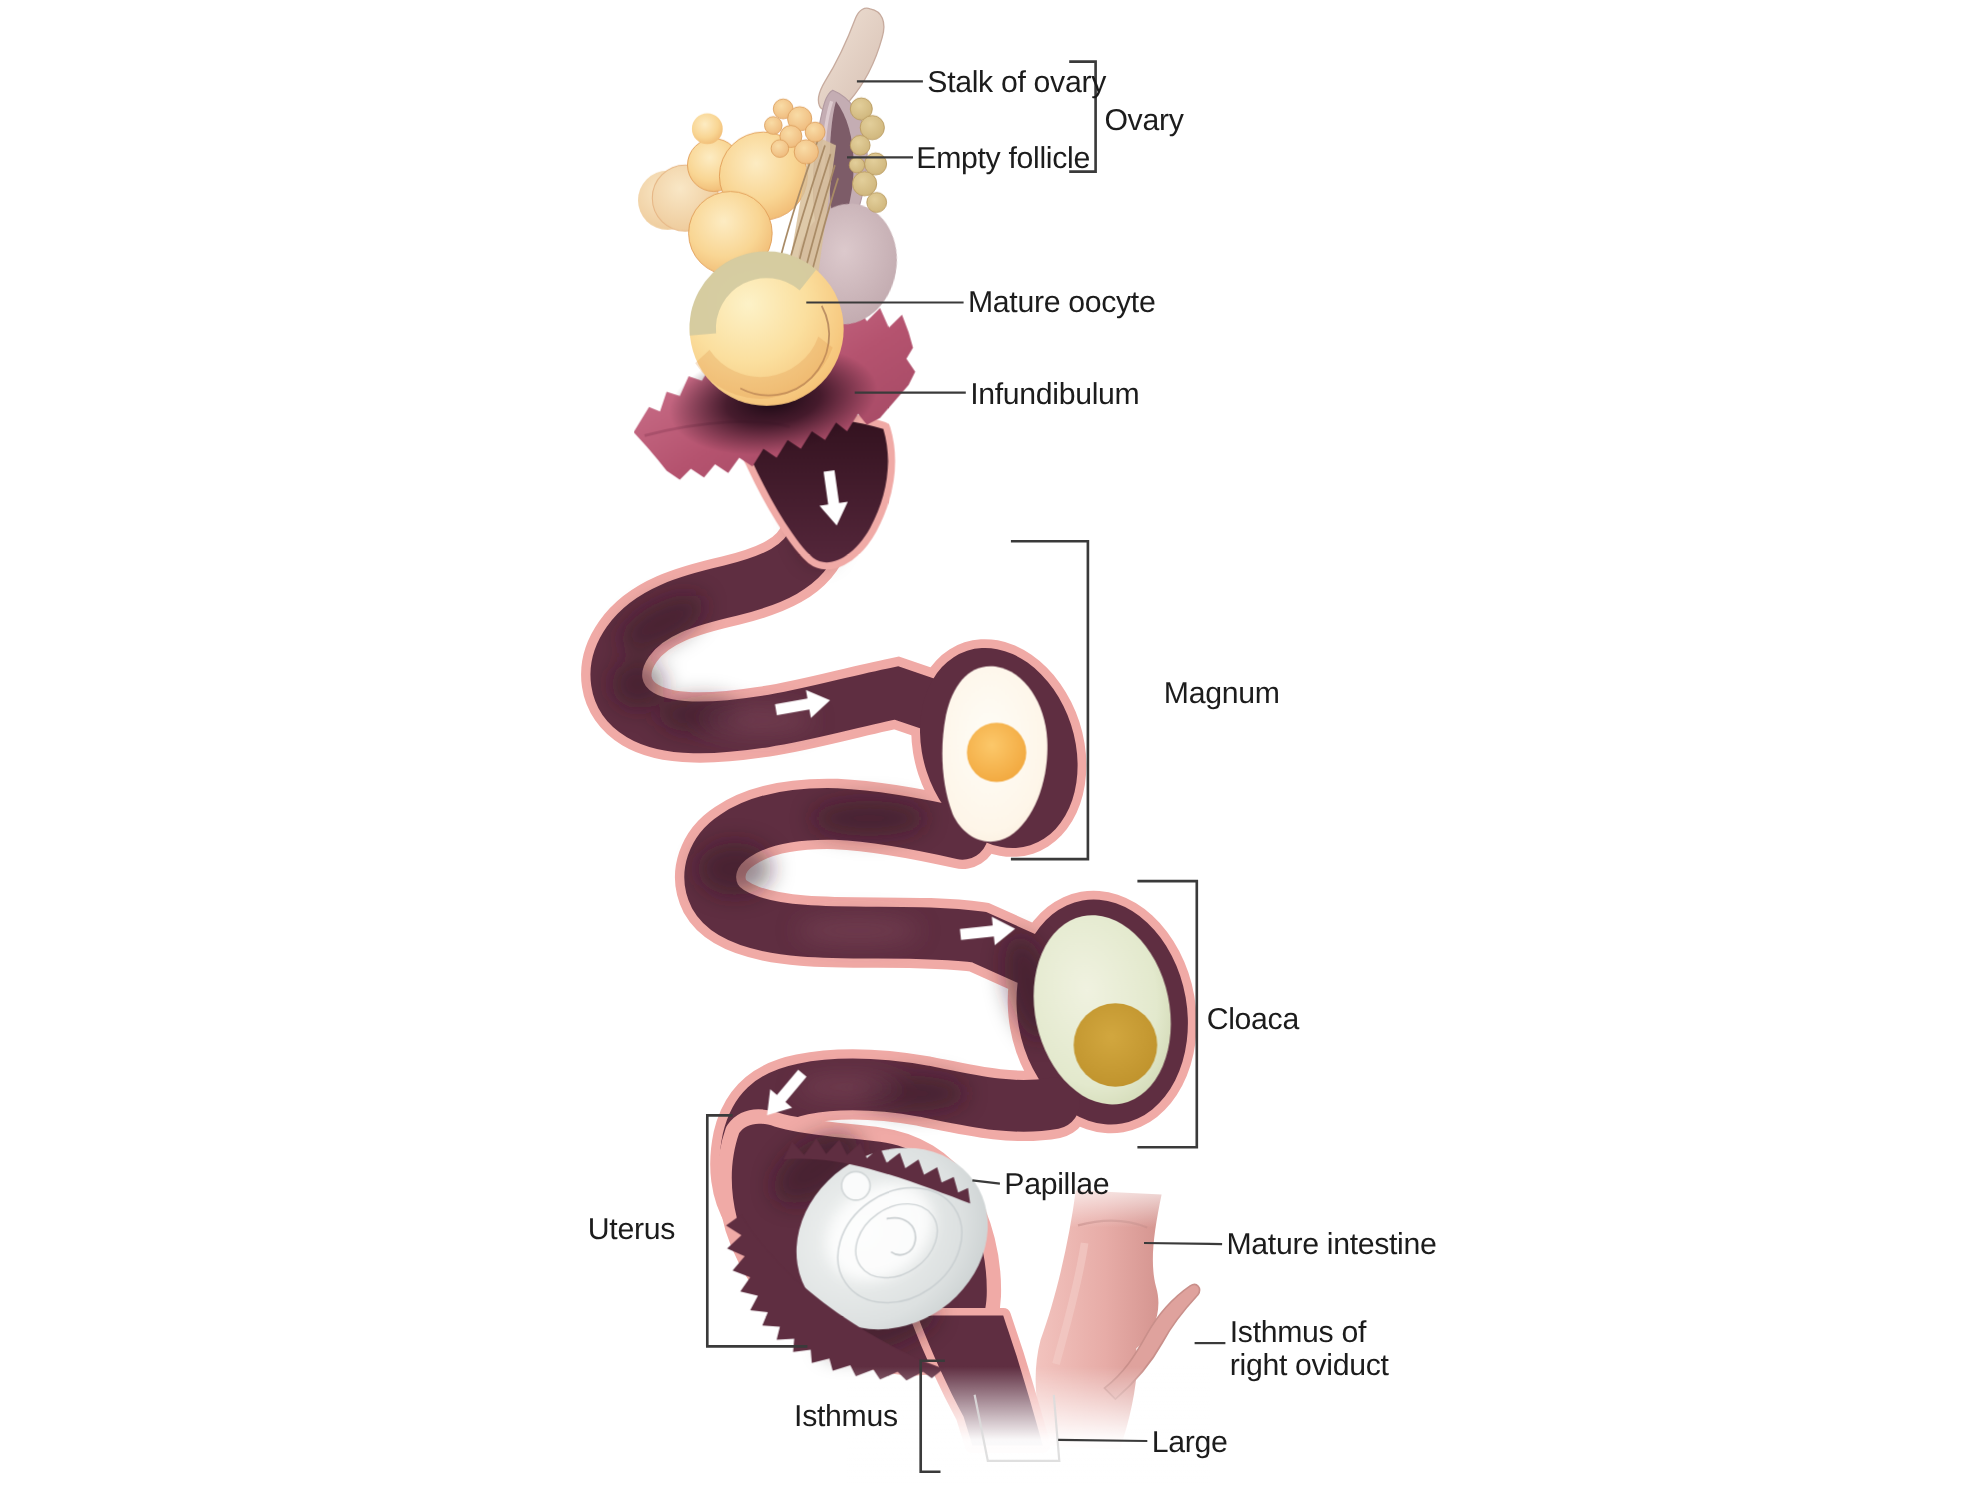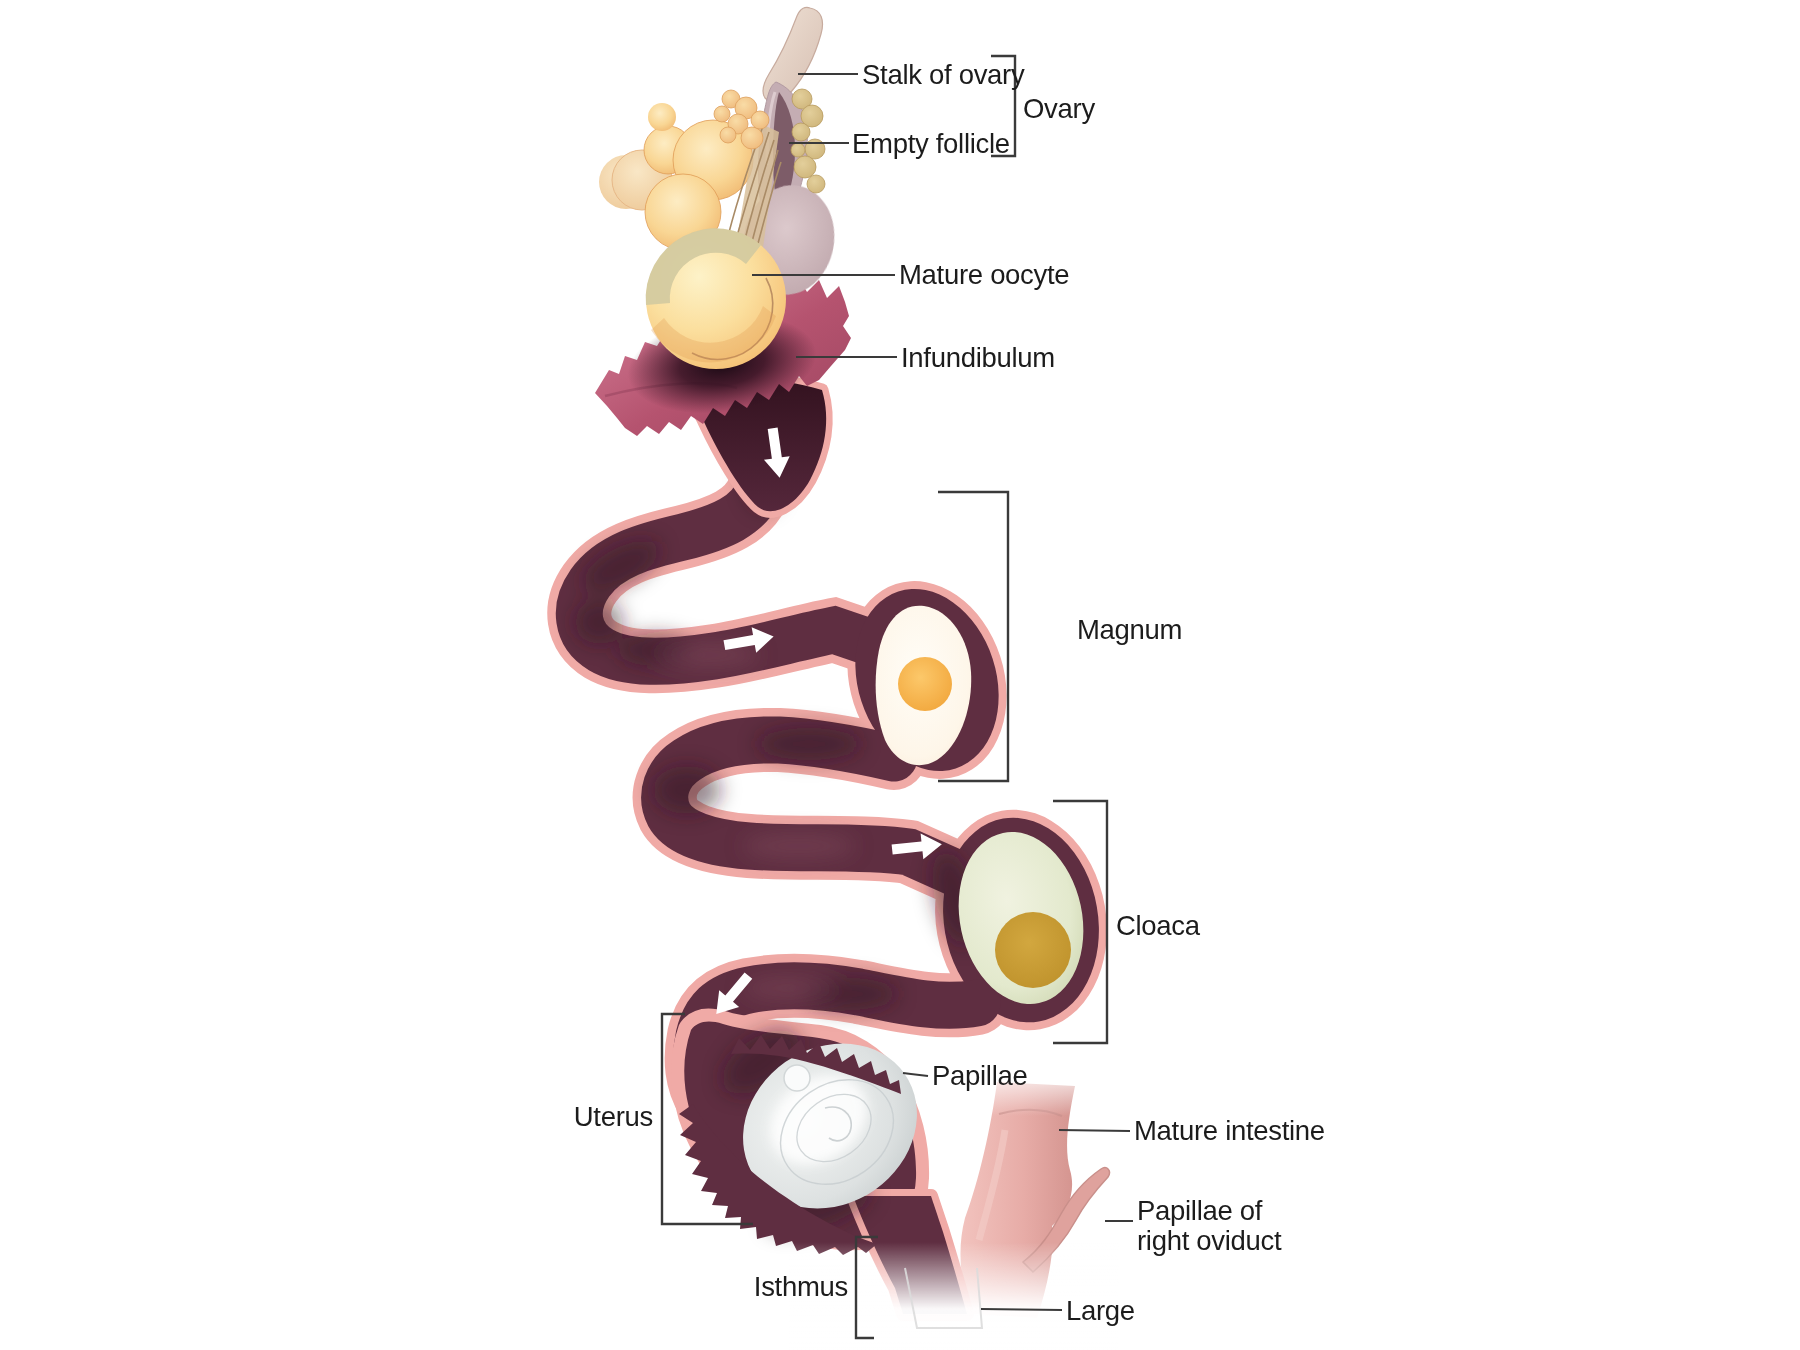--- a/index.html
+++ b/index.html
@@ -1,21 +1,21 @@
 <!DOCTYPE html>
 <html style="--background: #ffffff; --outline-pink: #f0aaa6; --tube-dark: #5f2e41; --funnel-rose: #c05e7b; --follicle-orange: #f2bc77; --yolk-orange: #f4a73c; --egg-membrane-green: #e3e9cd; --yolk-olive: #c89a33; --shell-gray: #dadedd; --intestine-pink: #e7aca7; --label-text: #1c1c1c; --annotation-line: #3a3a3a;"><head>
 <meta charset="utf-8">
 <style>
   html,body{margin:0;padding:0;background:#fff;}
   #stage{position:relative;width:1692px;height:1350px;background:var(--background,#fff);overflow:hidden;
-         font-family:"Liberation Sans", sans-serif;margin-left:19px;}
+         font-family:"Liberation Sans", sans-serif;}
   #art{position:absolute;left:0;top:0;}
   .label{position:absolute;font-size:27.5px;line-height:33px;letter-spacing:-0.3px;
          color:var(--label-text,#1c1c1c);white-space:nowrap;}
-  .label.right-align{text-align:right;}
+  .label.right-align{text-align:center;}
   .leader{stroke:var(--annotation-line,#3a3a3a);stroke-width:2;fill:none;}
   .bracket{stroke:var(--annotation-line,#4c4c4c);stroke-width:2.4;fill:none;}
   .pink-fill{fill:var(--outline-pink,#f0aaa6);}
   .pink-stroke{stroke:var(--outline-pink,#f0aaa6);fill:none;}
   .dark-fill{fill:var(--tube-dark,#5f2e41);}
   .dark-stroke{stroke:var(--tube-dark,#5f2e41);fill:none;}
   .pink-edged{stroke:var(--outline-pink,#f0aaa6);paint-order:stroke;}
   .shade{fill:#2f1322;opacity:.5;}
   .lite{fill:#8a5065;opacity:.38;}
   .arrow{fill:#ffffff;}
@@ -318,19 +318,19 @@
 <div class="label" style="left:1004px;top:92px">Ovary</div>
 <div class="label" style="left:833px;top:127px">Empty follicle</div>
 <div class="label" style="left:880px;top:258px">Mature oocyte</div>
 <div class="label" style="left:882px;top:341px">Infundibulum</div>
 <div class="label" style="left:1058px;top:613px">Magnum</div>
 <div class="label" style="left:1097px;top:909px">Cloaca</div>
 <div class="label" style="left:913px;top:1059px">Papillae</div>
 <div class="label right-align" style="left:514px;top:1100px;width:120px">Uterus</div>
 <div class="label" style="left:1115px;top:1114px">Mature intestine</div>
 <div class="label" style="left:1118px;top:1196px;line-height:30px">
-  <span style="display:block">Papillae of</span>
+  <span style="display:block">Isthmus of</span>
   <span style="display:block">right oviduct</span>
 </div>
 <div class="label right-align" style="left:709px;top:1270px;width:120px">Isthmus</div>
 <div class="label" style="left:1047px;top:1294px">Large</div>
 
 </div>
 
 </body></html>

